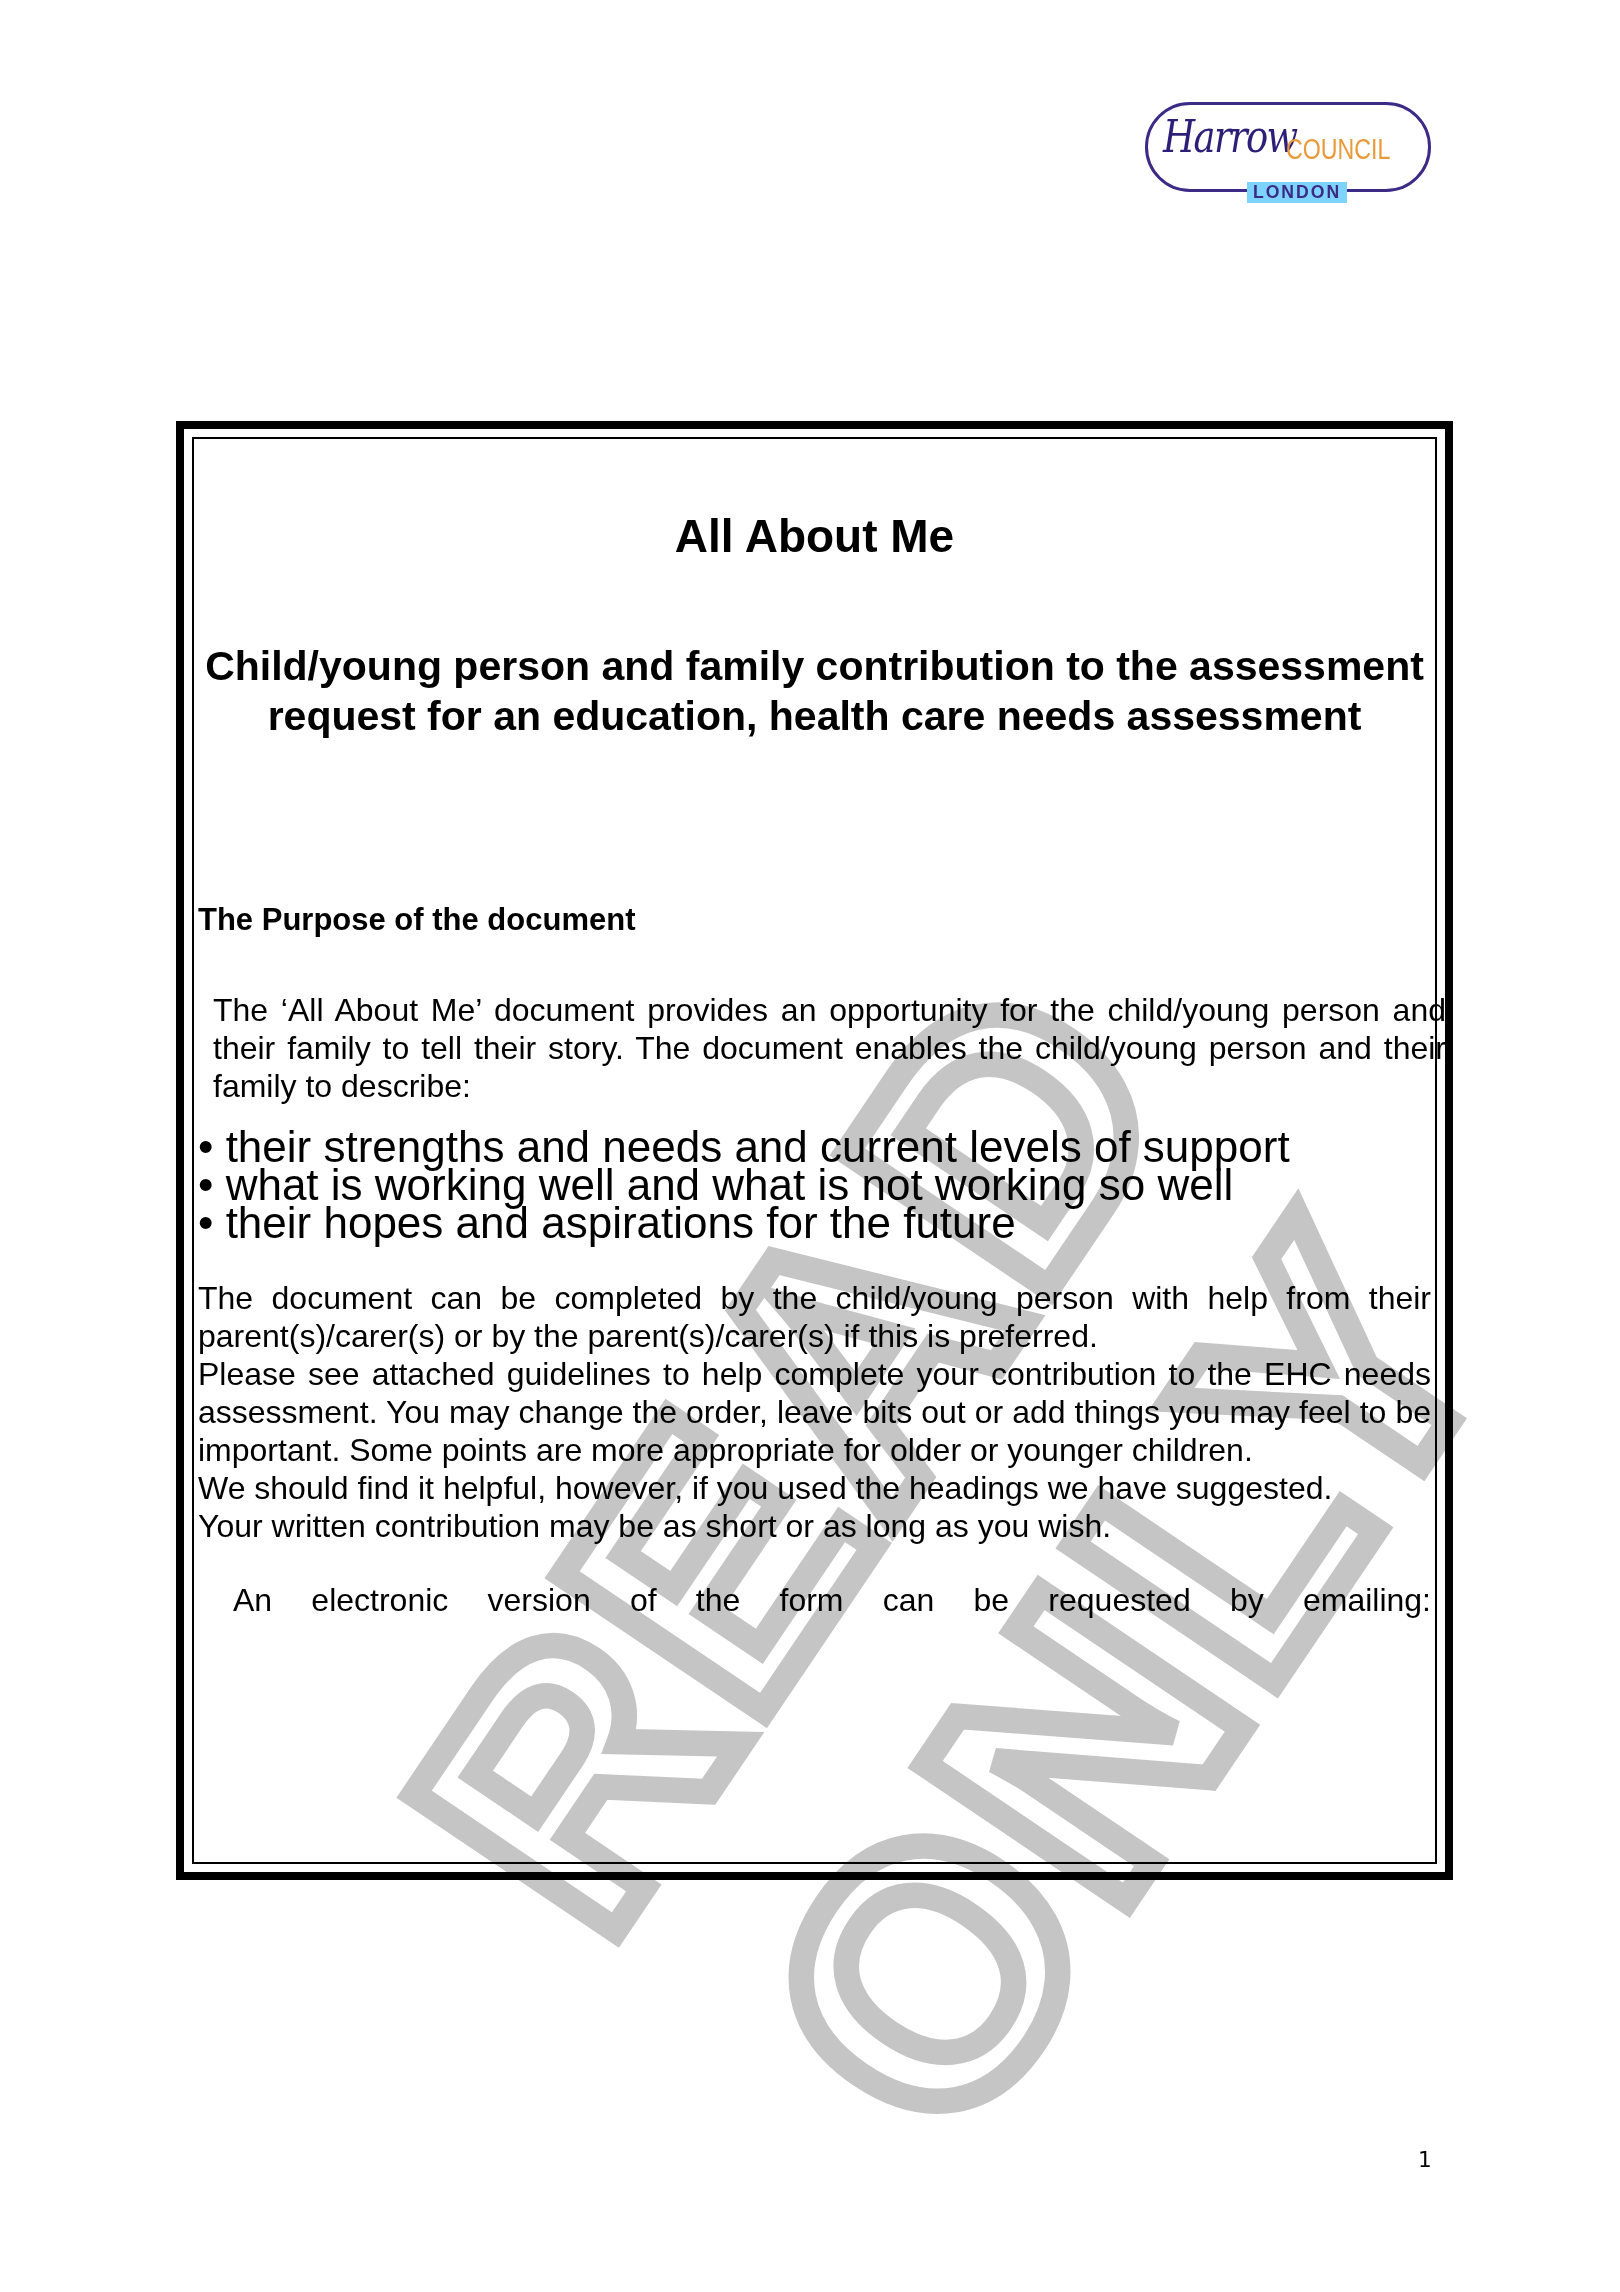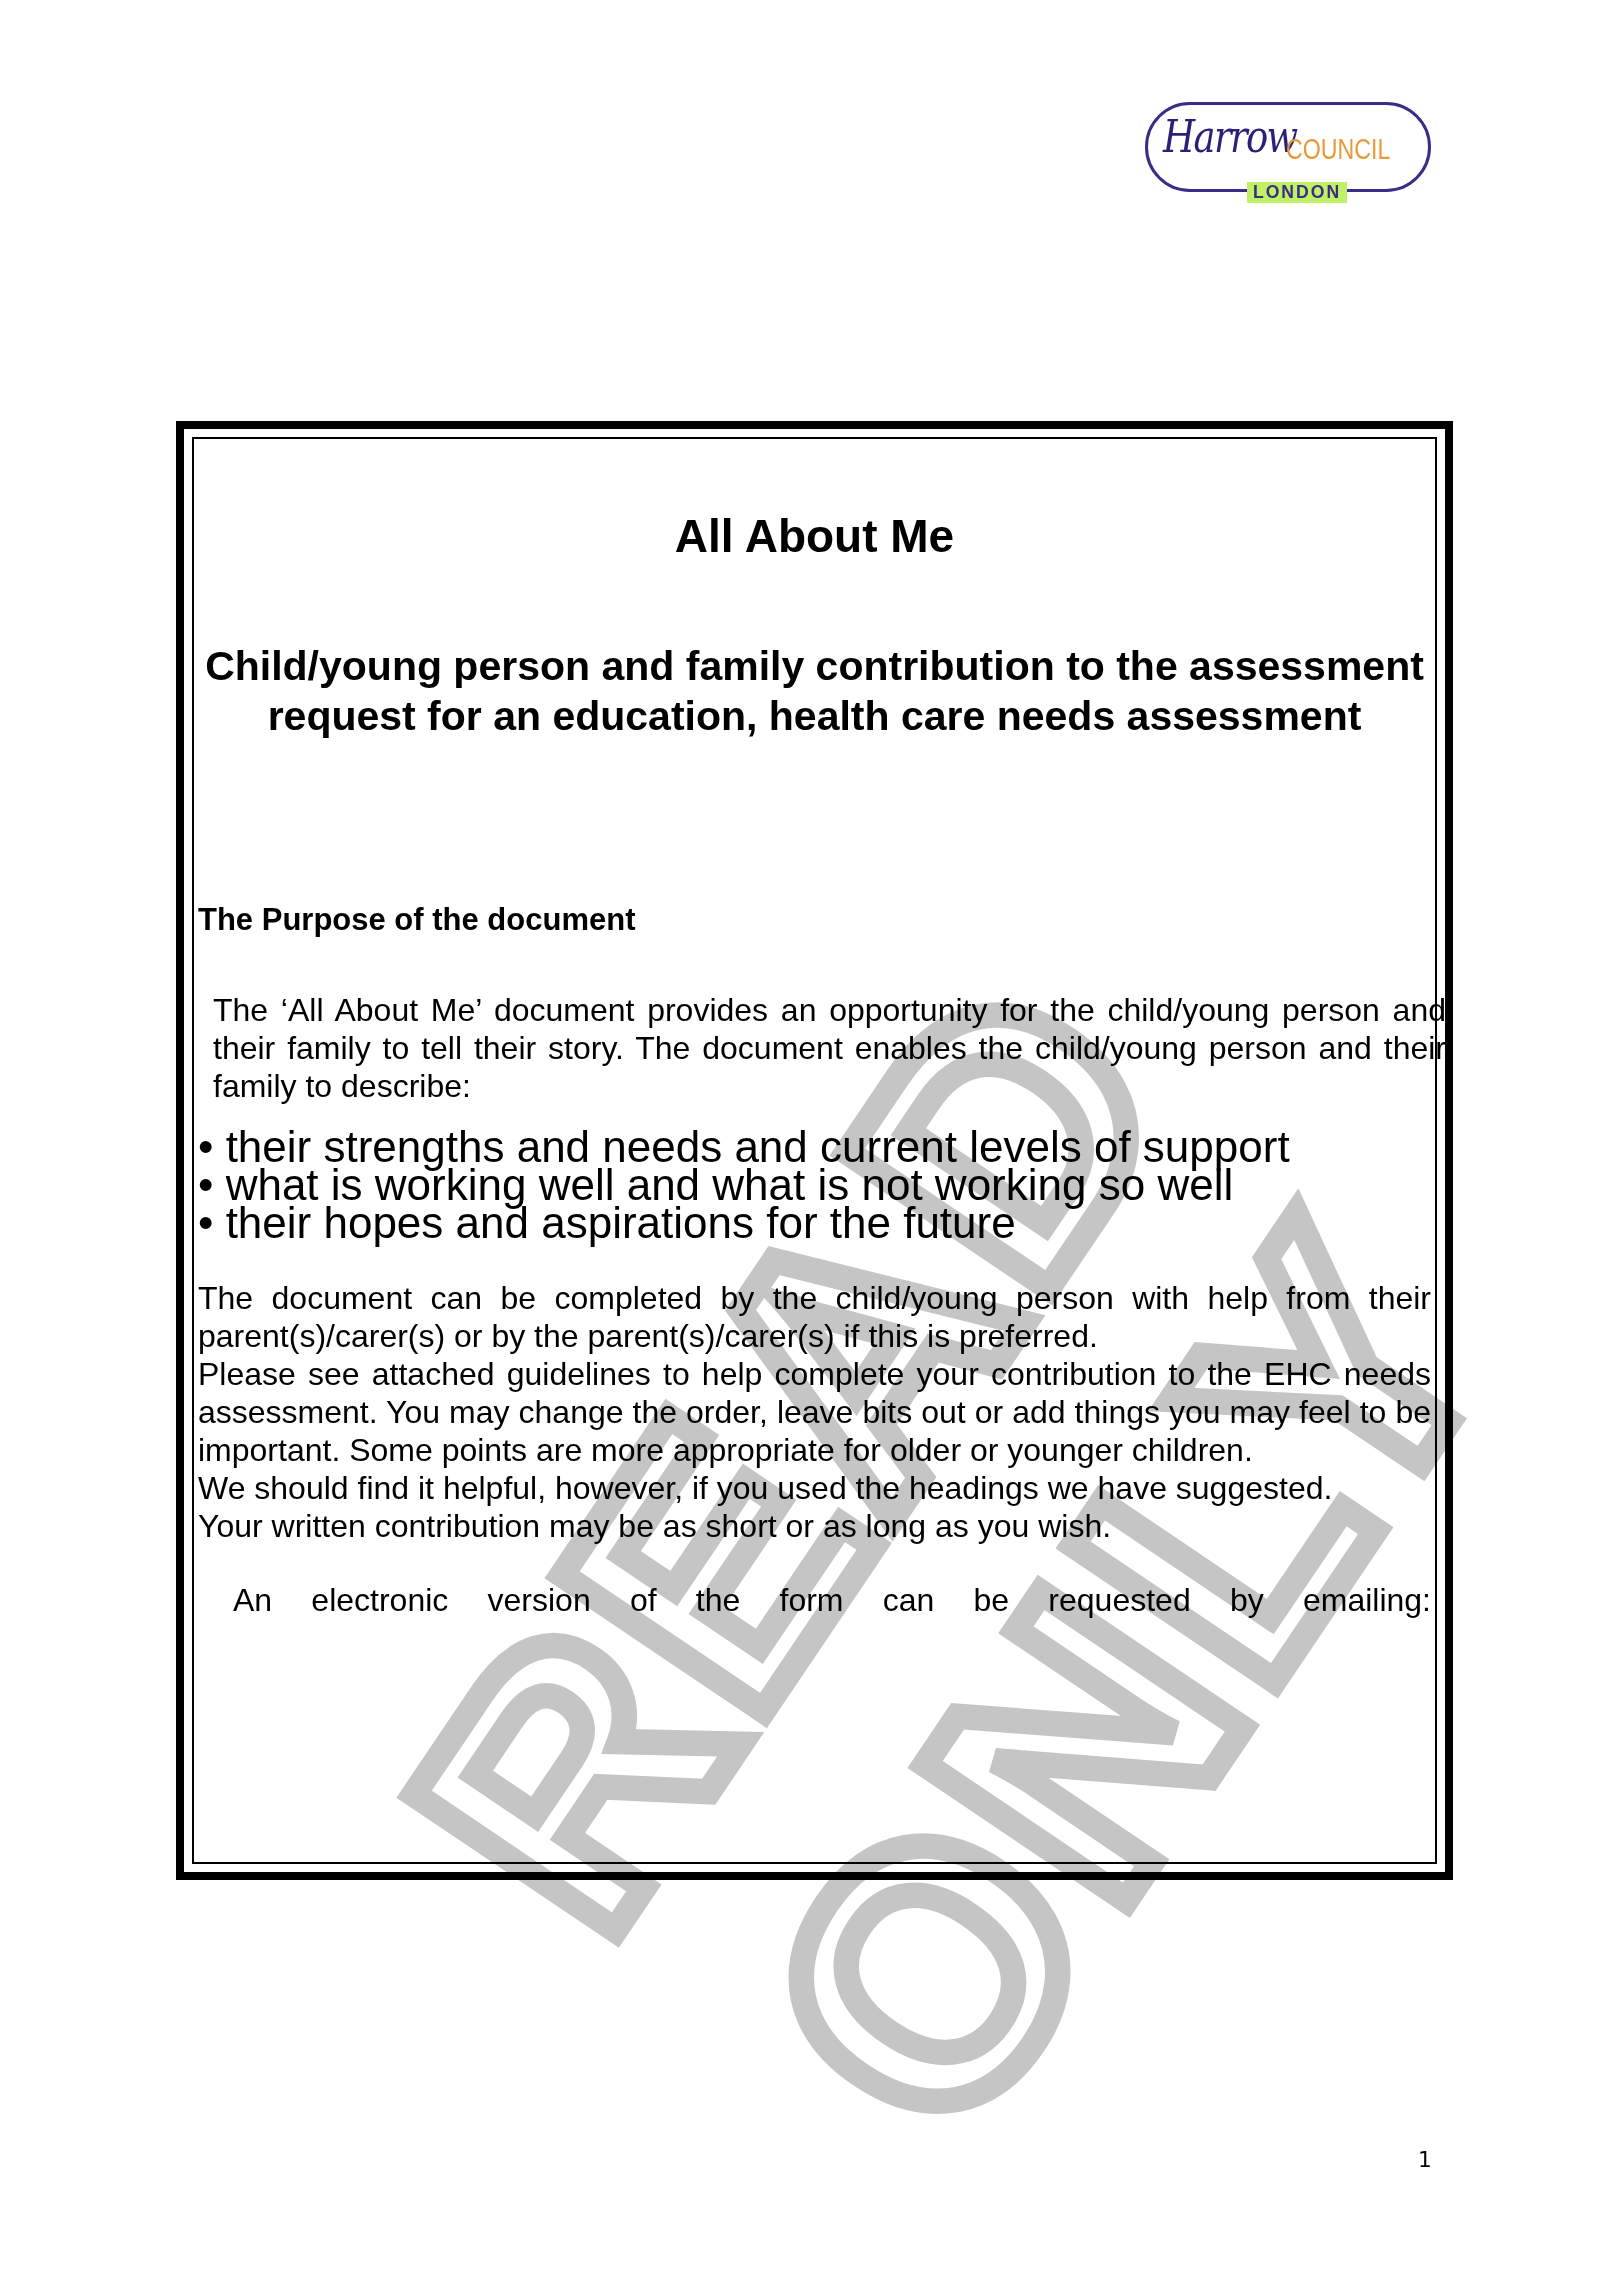--- a/index.html
+++ b/index.html
@@ -9,21 +9,21 @@
   
   .logo { position: absolute; left: 1137px; top: 98px; width: 294px; height: 110px; }
   .logo-pill { position: absolute; left: 7.8px; top: 3.9px; width: 286px; height: 90px;
                border: 3.9px solid #3b2a86; border-radius: 47px; box-sizing: border-box; background: #fff; }
   .logo-harrow { position: absolute; left: 25.5px; top: 11.8px; font-family: "DejaVu Serif", serif;
                  font-style: italic; font-size: 45px; color: #2d1f78; letter-spacing: -2px;
                  transform: scaleX(0.82); transform-origin: left center; }
   .logo-council { position: absolute; left: 149px; top: 35px; font-family: "Liberation Sans", sans-serif;
                   font-size: 29px; color: #e89a3a; letter-spacing: 0px; transform: scaleX(0.8);
                   transform-origin: left center; font-weight: normal; }
-  .logo-london { position: absolute; left: 110px; top: 84px; padding: 0 5.9px; background: #bef264;
+  .logo-london { position: absolute; left: 110px; top: 84px; padding: 0 5.9px; background: #7dd3fc;
                  font-family: "Liberation Sans", sans-serif; font-weight: bold; font-size: 17.6px;
                  letter-spacing: 2px; color: #3b2a86; }
 
   
   .frame-outer { position: absolute; left: 176px; top: 421px; width: 1277px; height: 1459px;
                  border: 8.8px solid #000; box-sizing: border-box; }
   .frame-inner { position: absolute; left: 7.8px; top: 7.8px; right: 7.8px; bottom: 7.8px;
                  border: 2px solid #000; box-sizing: border-box; }
 
   .content { position: absolute; left: 198px; top: 461px; width: 1233px; }

